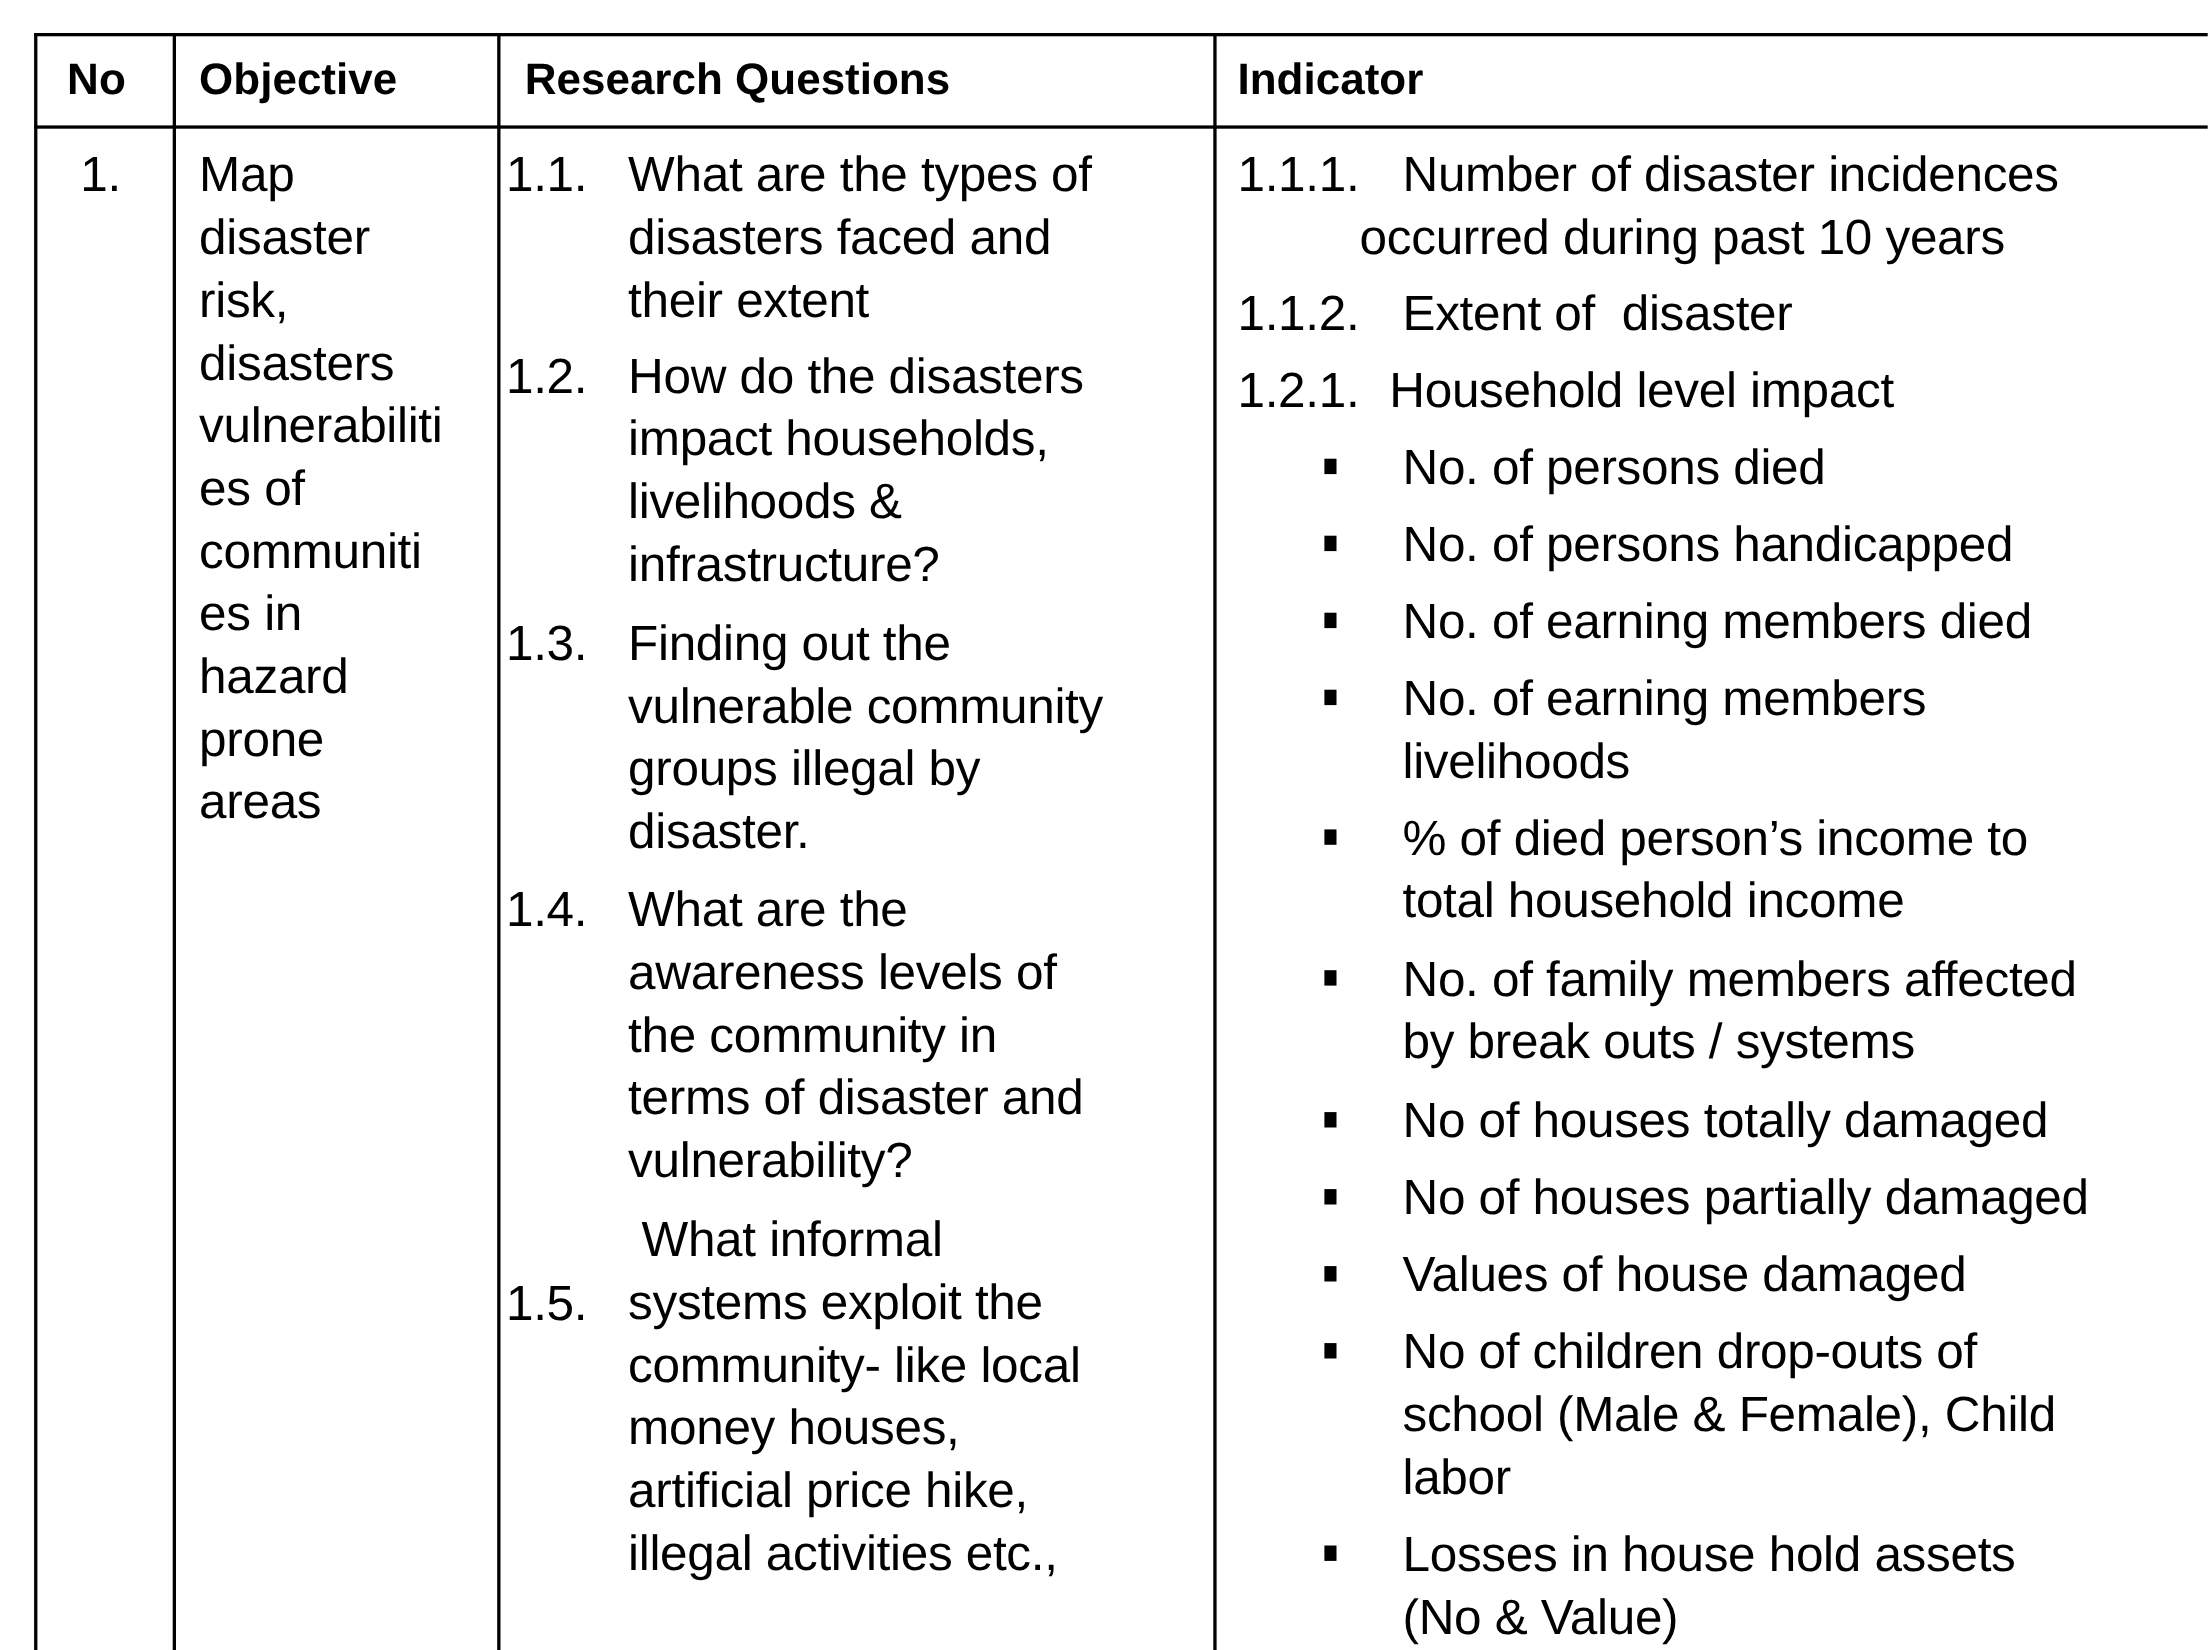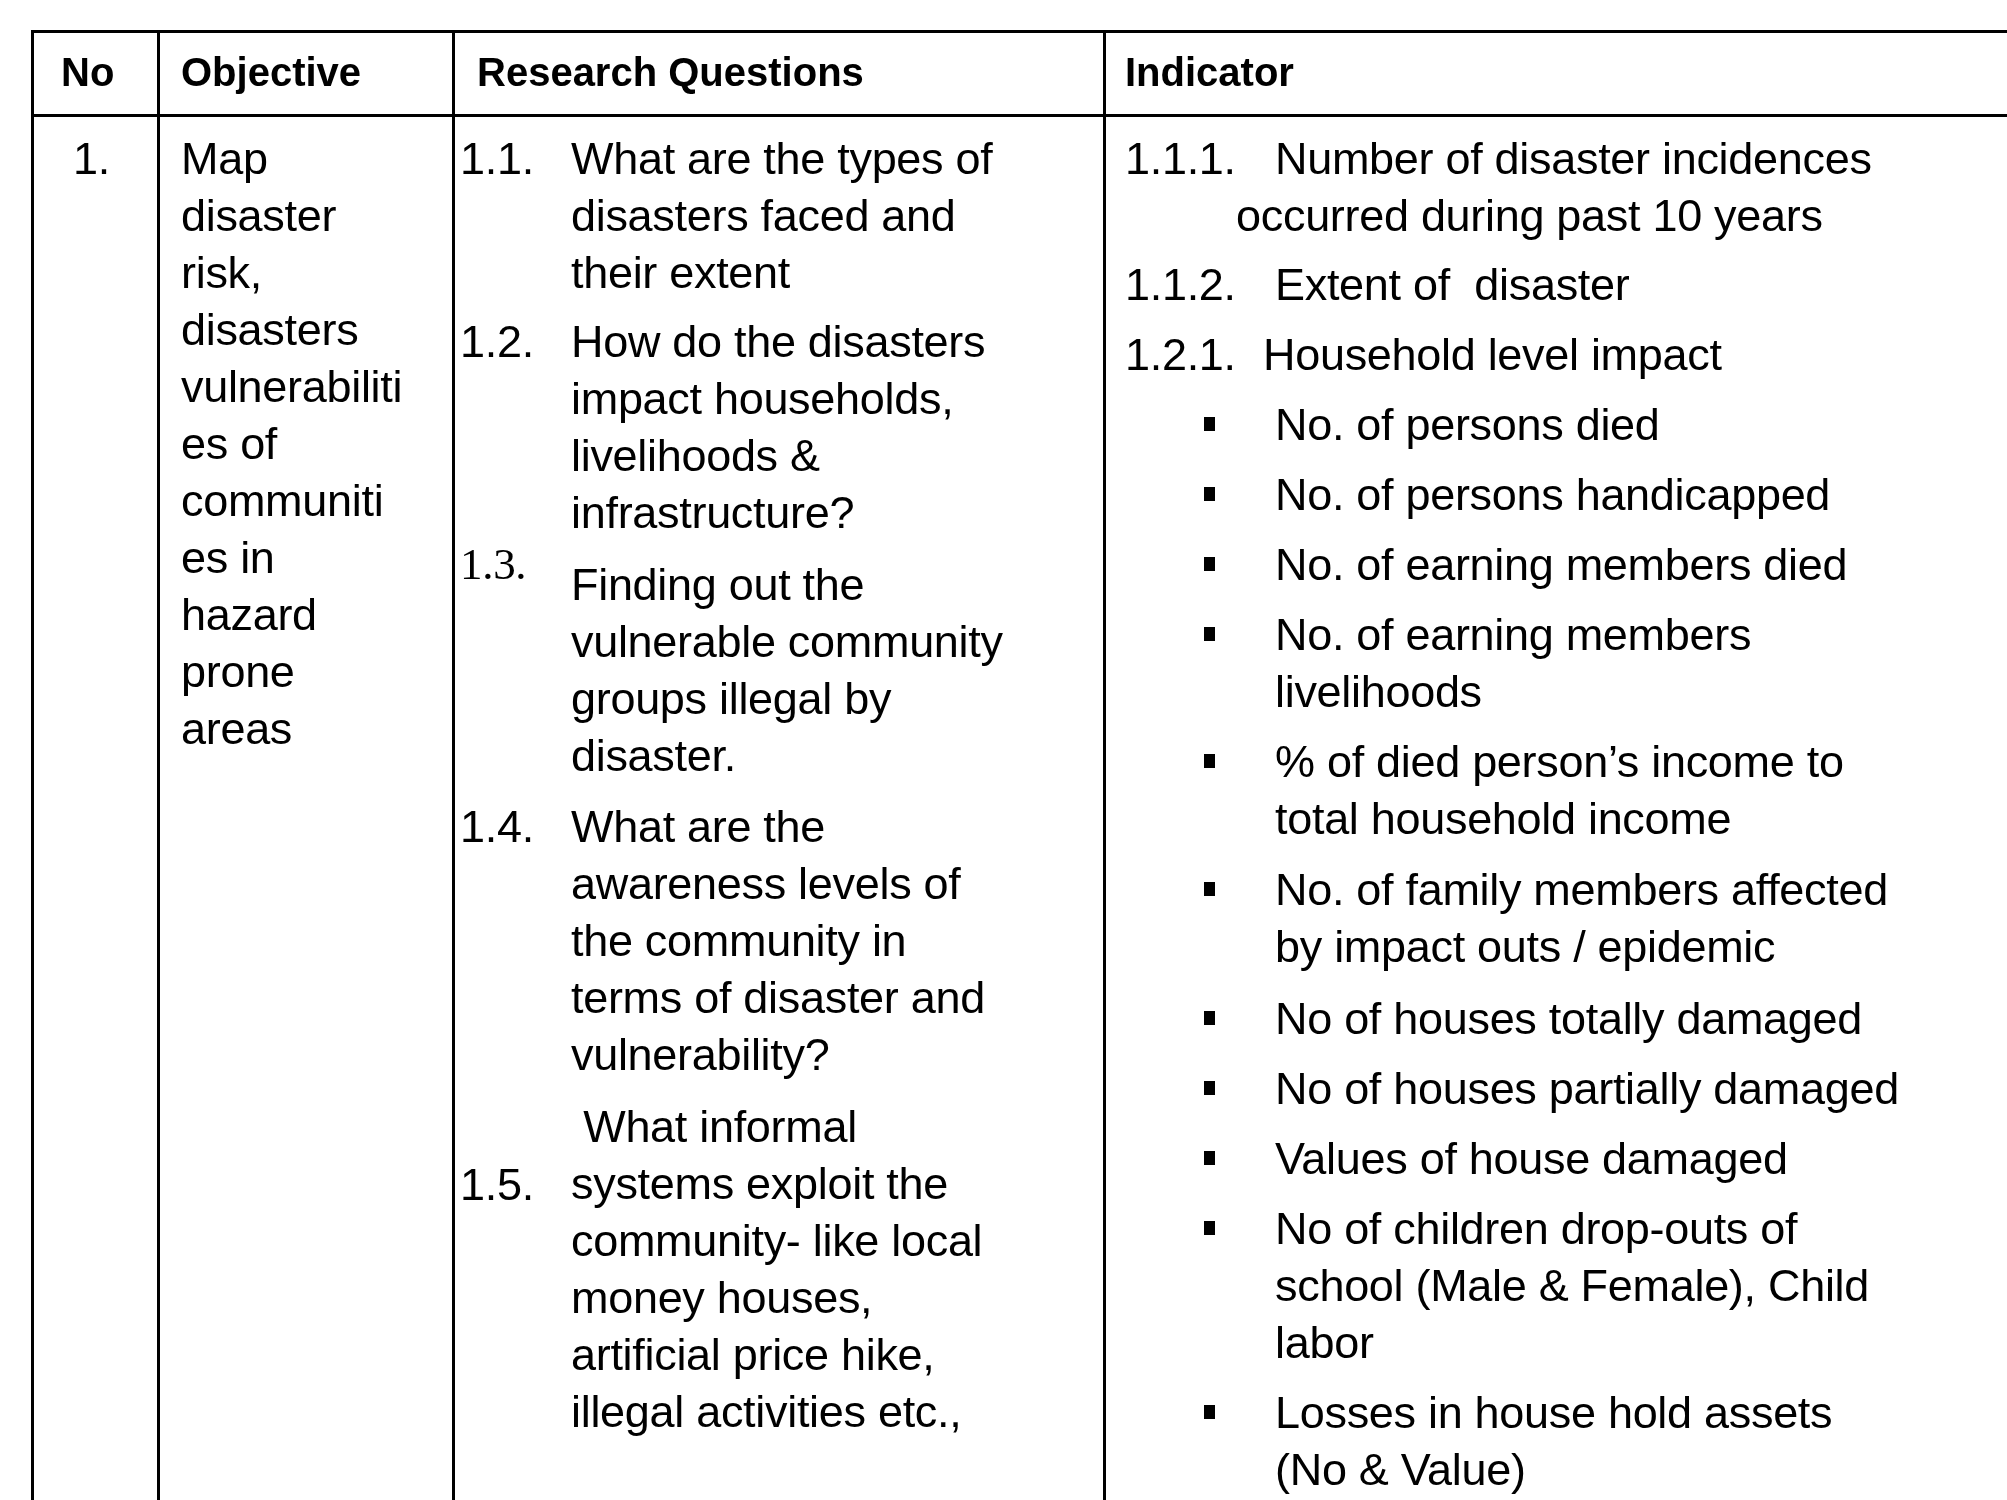--- a/index.html
+++ b/index.html
@@ -50,21 +50,21 @@
     <div class="txt" style="left:571px; top:130px;">What are the types of</div>
     <div class="txt" style="left:571px; top:187px;">disasters faced and</div>
     <div class="txt" style="left:571px; top:244px;">their extent</div>
 
     <div class="txt" style="left:460px; top:313px;">1.2.</div>
     <div class="txt" style="left:571px; top:313px;">How do the disasters</div>
     <div class="txt" style="left:571px; top:370px;">impact households,</div>
     <div class="txt" style="left:571px; top:427px;">livelihoods &amp;</div>
     <div class="txt" style="left:571px; top:484px;">infrastructure?</div>
 
-    <div class="txt" style="left:460px; top:536px;font-family:Liberation Serif, serif;">1.3.</div>
+    <div class="txt" style="left:460px; top:556px;">1.3.</div>
     <div class="txt" style="left:571px; top:556px;">Finding out the</div>
     <div class="txt" style="left:571px; top:613px;">vulnerable community</div>
     <div class="txt" style="left:571px; top:670px;">groups illegal by</div>
     <div class="txt" style="left:571px; top:727px;">disaster.</div>
 
     <div class="txt" style="left:460px; top:798px;">1.4.</div>
     <div class="txt" style="left:571px; top:798px;">What are the</div>
     <div class="txt" style="left:571px; top:855px;">awareness levels of</div>
     <div class="txt" style="left:571px; top:912px;">the community in</div>
     <div class="txt" style="left:571px; top:969px;">terms of disaster and</div>
@@ -102,21 +102,21 @@
     <div class="bullet" style="left:1204px; top:627px;"></div>
     <div class="txt" style="left:1275px; top:606px;">No. of earning members</div>
     <div class="txt" style="left:1275px; top:663px;">livelihoods</div>
 
     <div class="bullet" style="left:1204px; top:754px;"></div>
     <div class="txt" style="left:1275px; top:733px;">% of died person’s income to</div>
     <div class="txt" style="left:1275px; top:790px;">total household income</div>
 
     <div class="bullet" style="left:1204px; top:882px;"></div>
     <div class="txt" style="left:1275px; top:861px;">No. of family members affected</div>
-    <div class="txt" style="left:1275px; top:918px;">by impact outs / epidemic</div>
+    <div class="txt" style="left:1275px; top:918px;">by break outs / systems</div>
 
     <div class="bullet" style="left:1204px; top:1011px;"></div>
     <div class="txt" style="left:1275px; top:990px;">No of houses totally damaged</div>
 
     <div class="bullet" style="left:1204px; top:1081px;"></div>
     <div class="txt" style="left:1275px; top:1060px;">No of houses partially damaged</div>
 
     <div class="bullet" style="left:1204px; top:1151px;"></div>
     <div class="txt" style="left:1275px; top:1130px;">Values of house damaged</div>
 

